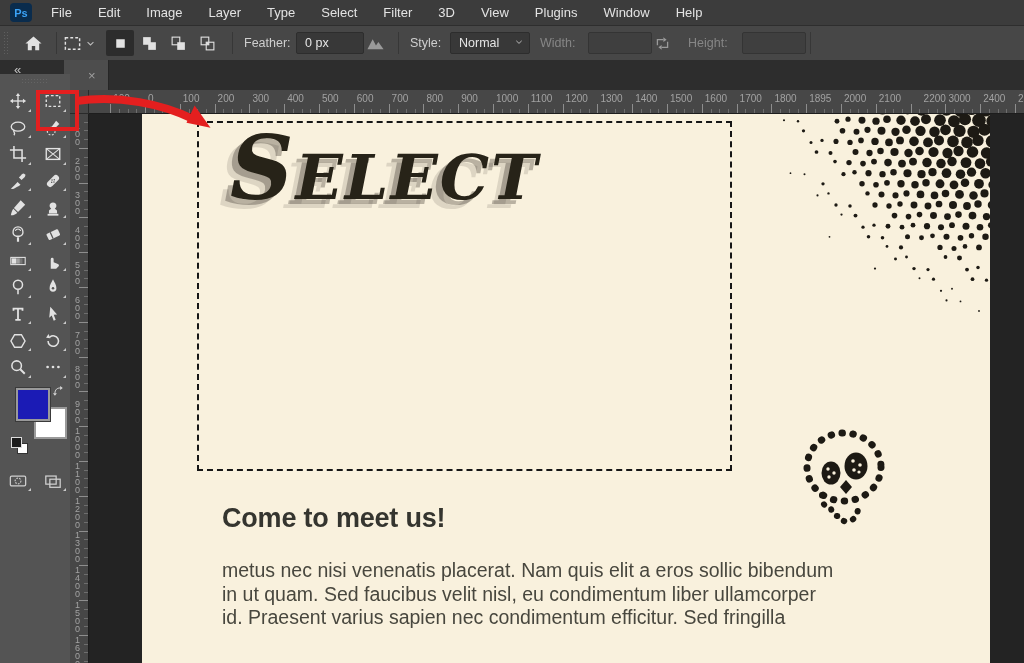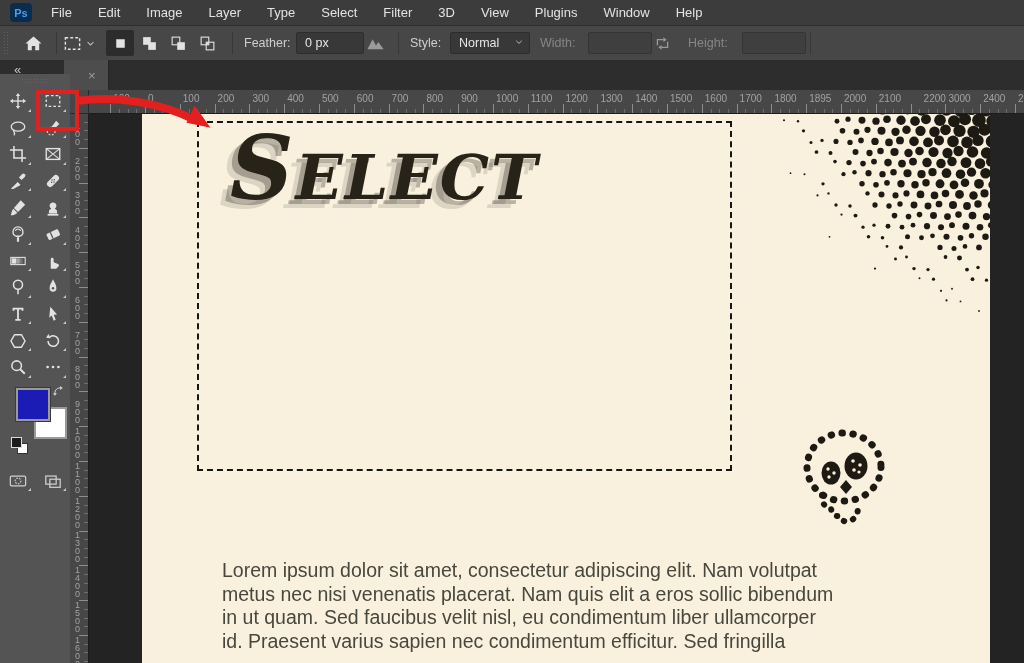--- a/index.html
+++ b/index.html
@@ -821,22 +821,22 @@
         <circle cx="272" cy="175.79999999999998" r="0.95" fill="#1d1a14"></circle>
         <circle cx="261" cy="177.79999999999998" r="1.11" fill="#1d1a14"></circle>
         <circle cx="280.5" cy="188.4" r="0.91" fill="#1d1a14"></circle>
         <circle cx="266.5" cy="187.4" r="1.08" fill="#1d1a14"></circle>
         <circle cx="299" cy="198" r="0.90" fill="#1d1a14"></circle>
       </svg>
     <div class="selection"></div>
     <div class="logo-text" id="logo-lines">
         <div>Select</div>
       </div>
+    <div class="doc-heading">Come to meet us!</div>
     <div class="doc-body" id="body-lines">
-        <div>Lorem ipsum dolor sit amet, consectetur adipiscing elit. Nam volutpat</div>
         <div>metus nec nisi venenatis placerat. Nam quis elit a eros sollic bibendum</div>
         <div>in ut quam. Sed faucibus velit nisl, eu condimentum liber ullamcorper</div>
         <div>id. Praesent varius sapien nec condimentum efficitur. Sed fringilla</div>
       </div>
     <svg class="skull" width="104" height="108" viewBox="0 0 104 108">
       <g id="skull-g" stroke="#1d1a14" fill="none" stroke-linecap="round">
         <ellipse cx="50" cy="44" rx="37" ry="34" stroke-width="7" stroke-dasharray="0.5 10.5"></ellipse>
         <path d="M28 72 q0 13 9 13 q1 9 9 8 q2 7 10 5 q7 -3 8 -12" stroke-width="6" stroke-dasharray="0.5 9"></path>
       </g>
       <g fill="#1d1a14">

